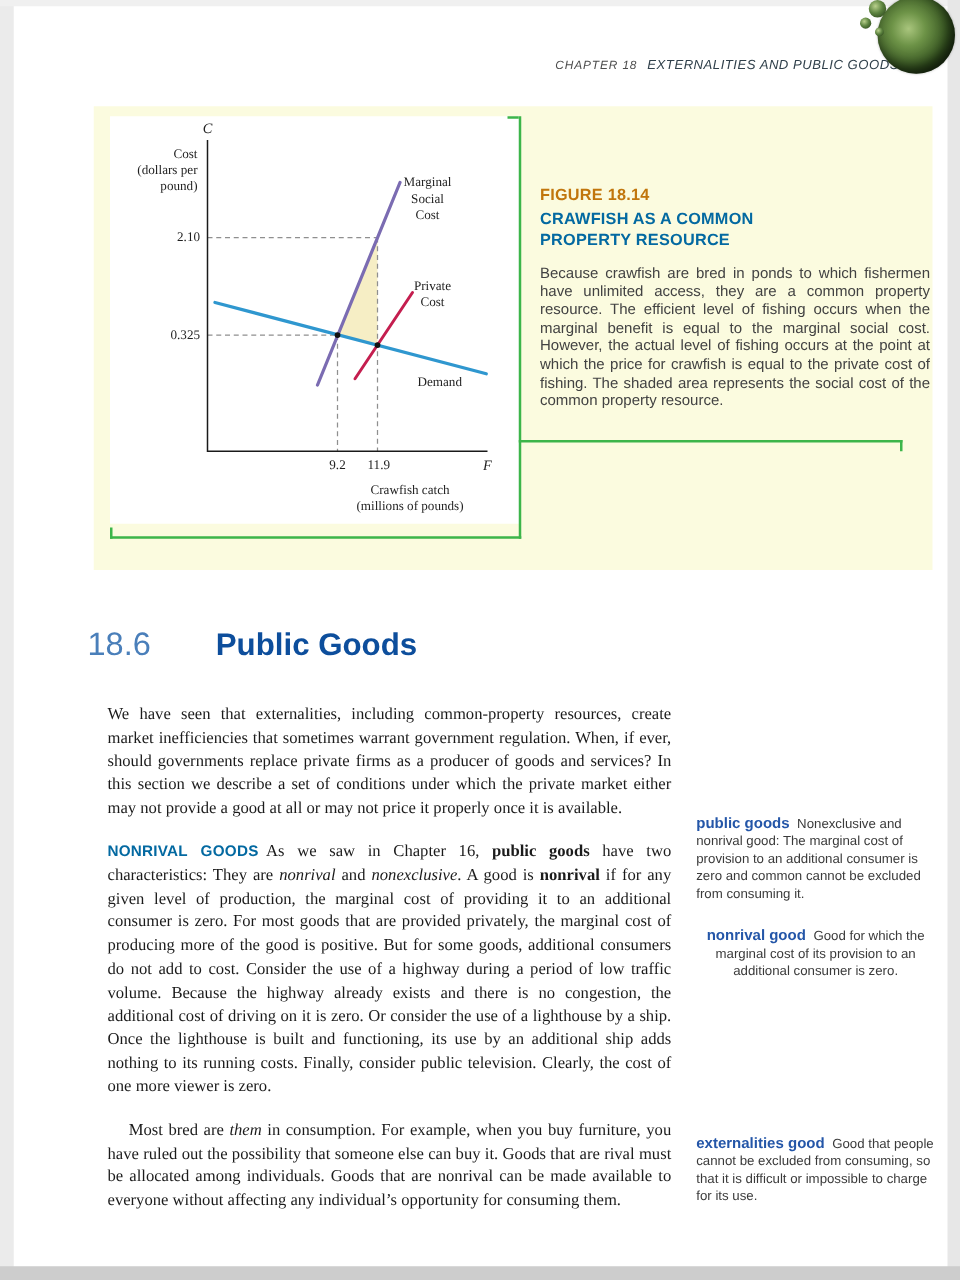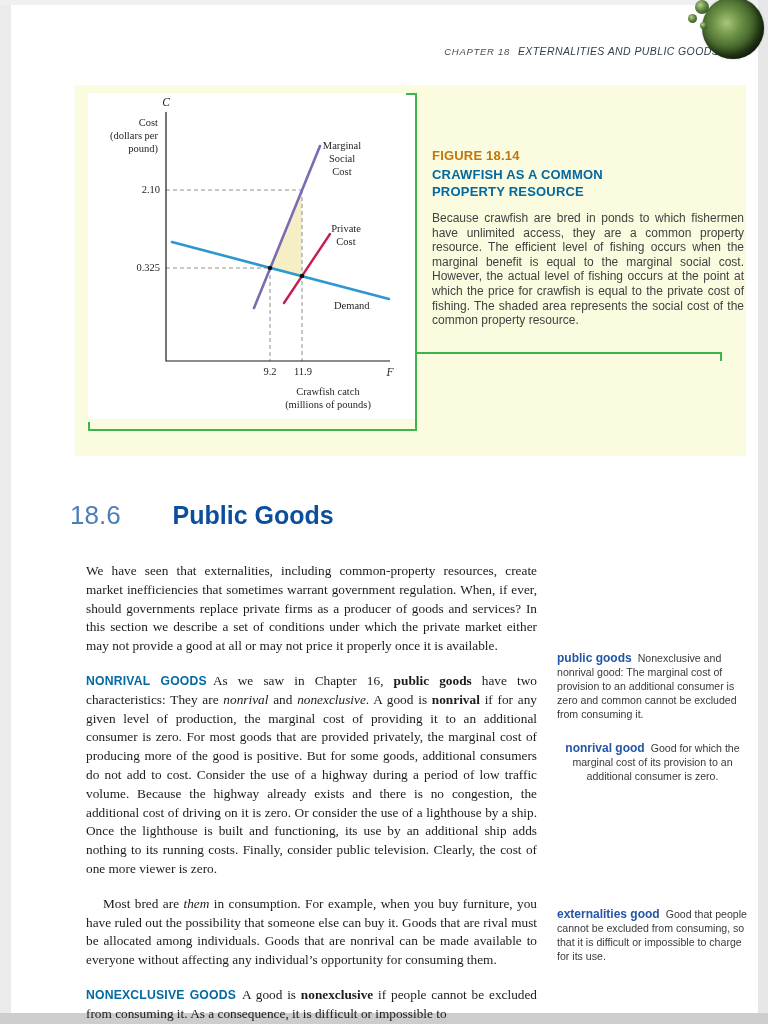--- a/index.html
+++ b/index.html
@@ -156,20 +156,19 @@
   <span class="sec-title">Public Goods</span>
 </div>
 
 <div class="body-col">
   <p>We have seen that externalities, including common-property resources, create market inefficiencies that sometimes warrant government regulation. When, if ever, should governments replace private firms as a producer of goods and services? In this section we describe a set of conditions under which the private market either may not provide a good at all or may not price it properly once it is available.</p>
 
   <p class="para-gap"><span class="runin">NONRIVAL GOODS</span><span>As we saw in Chapter 16, </span><b>public goods</b><span> have two characteristics: They are </span><i>nonrival</i><span> and </span><i>nonexclusive</i><span>. A good is </span><b>nonrival</b><span> if for any given level of production, the marginal cost of providing it to an additional consumer is zero. For most goods that are provided privately, the marginal cost of producing more of the good is positive. But for some goods, additional consumers do not add to cost. Consider the use of a highway during a period of low traffic volume. Because the highway already exists and there is no congestion, the additional cost of driving on it is zero. Or consider the use of a lighthouse by a ship. Once the lighthouse is built and functioning, its use by an additional ship adds nothing to its running costs. Finally, consider public television. Clearly, the cost of one more viewer is zero.</span></p>
 
   <p class="indented"><span>Most bred are </span><i>them</i><span> in consumption. For example, when you buy furniture, you have ruled out the possibility that someone else can buy it. Goods that are rival must be allocated among individuals. Goods that are nonrival can be made available to everyone without affecting any individual’s opportunity for consuming them.</span></p>
 
-  <p class="para-gap"><span class="runin">NONEXCLUSIVE GOODS</span><span>A good is </span><b>nonexclusive</b><span> if people cannot be excluded from consuming it. As a consequence, it is difficult or impossible to</span></p>
 </div>
 
 <div class="margin-note mn-1"><span class="note-term">public goods</span><span>Nonexclusive and nonrival good: The marginal cost of provision to an additional consumer is zero and common cannot be excluded from consuming it.</span></div>
 
 <div class="margin-note mn-2"><span class="note-term">nonrival good</span><span>Good for which the marginal cost of its provision to an additional consumer is zero.</span></div>
 
 <div class="margin-note mn-3"><span class="note-term">externalities good</span><span>Good that people cannot be excluded from consuming, so that it is difficult or impossible to charge for its use.</span></div>
 
 </body></html>

